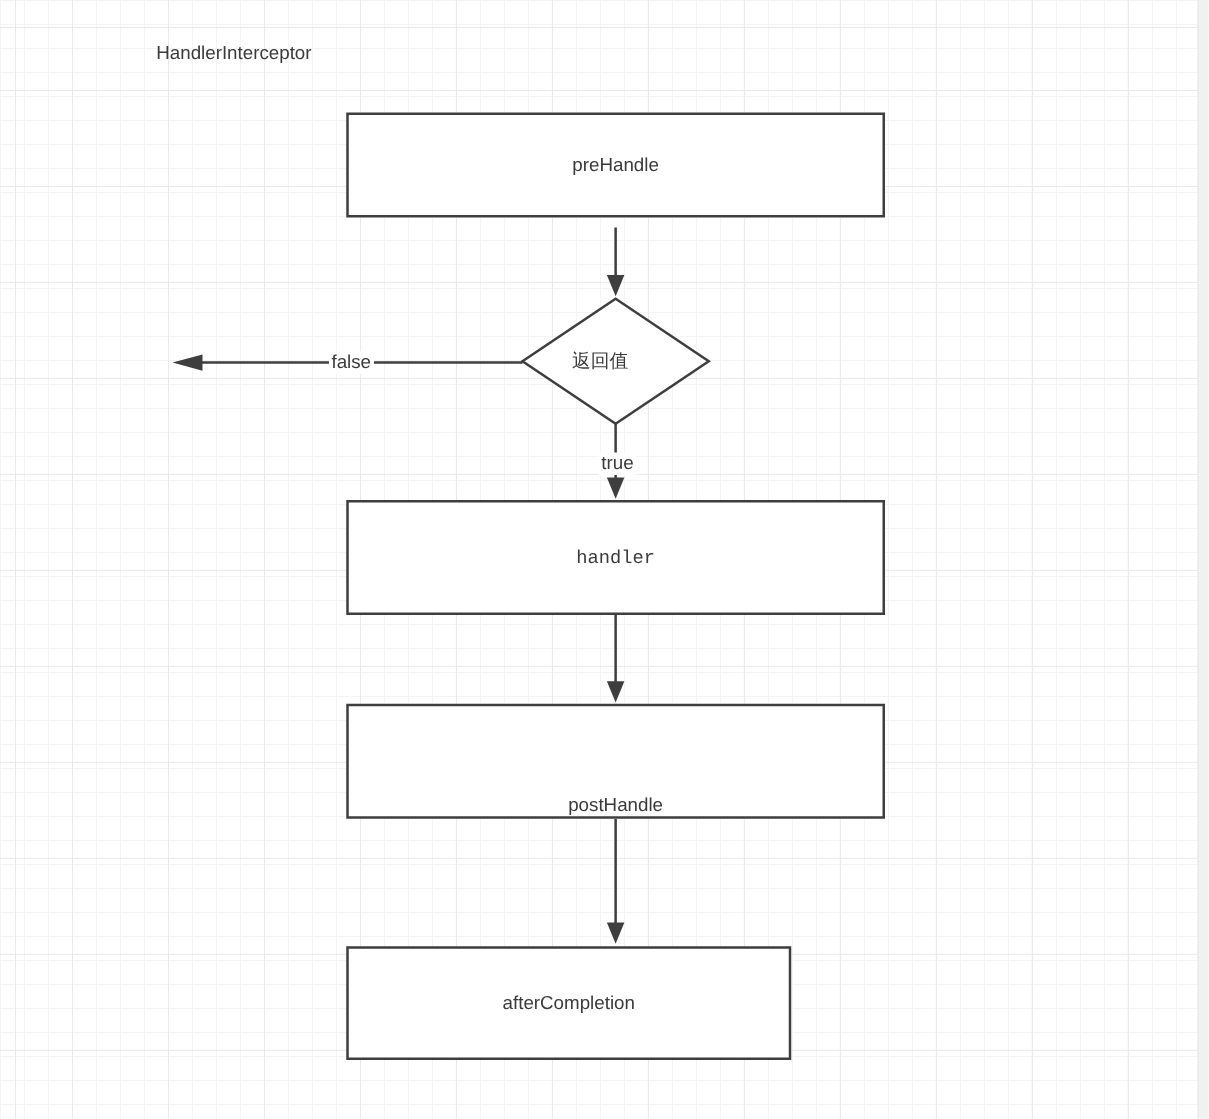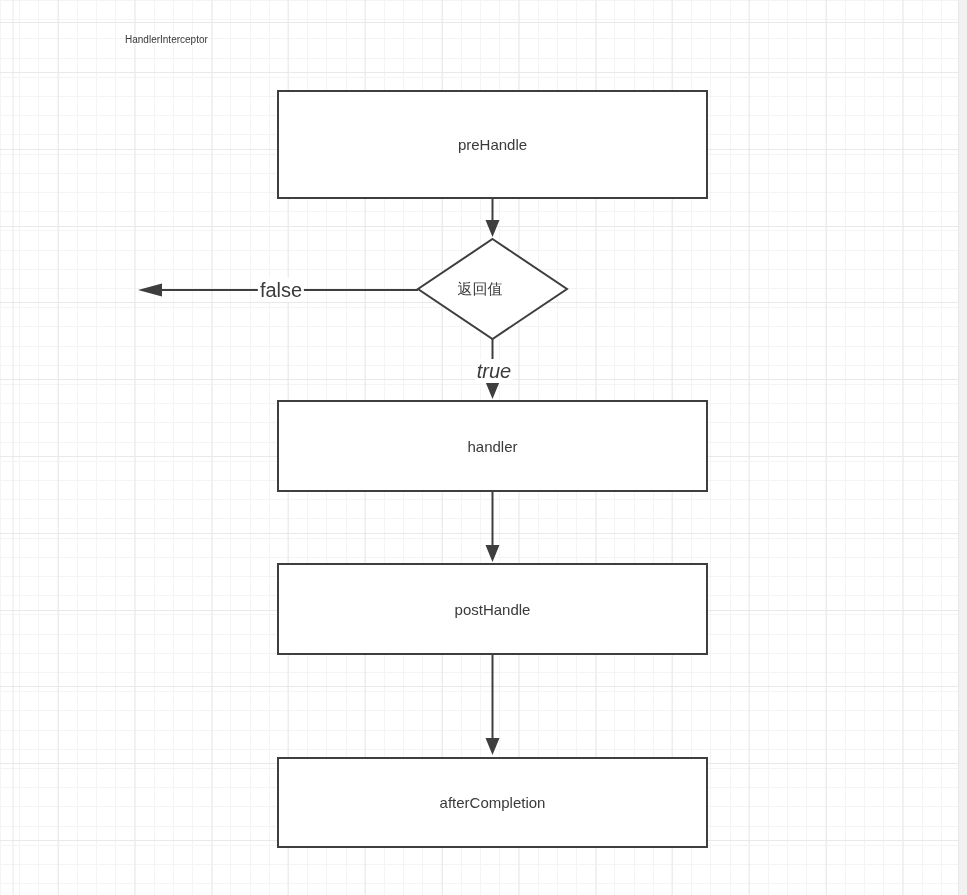--- a/index.html
+++ b/index.html
@@ -27,21 +27,21 @@
     right: 0;
     width: 8px;
     height: 100%;
     background: #f1f1f1;
     border-left: 1px solid #e7e7e7;
   }
   .diagram-title {
     position: absolute;
     left: 125px;
     top: 34px;
-    font-size: 10px;
+    font-size: 15px;
     color: #3a3a3a;
     white-space: nowrap;
   }
   svg.connector-layer {
     position: absolute;
     left: 0;
     top: 0;
     width: 967px;
     height: 895px;
   }
@@ -49,46 +49,46 @@
     position: absolute;
     box-sizing: border-box;
     background: #ffffff;
     border: 2px solid #3e3e3e;
     display: flex;
     align-items: center;
     justify-content: center;
     font-size: 15px;
     color: #3a3a3a;
   }
-  .node-prehandle       { left: 277px; top:  90px; width: 431px; height: 109px; }
-  .node-handler         { left: 277px; top: 400px; width: 431px; height: 92px; }
-  .node-posthandle      { left: 277px; top: 563px; width: 431px; height: 92px; }
-  .node-aftercompletion { left: 277px; top: 757px; width: 431px; height: 91px; }
+  .node-prehandle       { left: 277px; top:  90px; width: 431px; height: 84px; }
+  .node-handler         { left: 277px; top: 400px; width: 431px; height: 92px; font-family: Liberation Mono, monospace; }
+  .node-posthandle      { left: 277px; top: 563px; width: 431px; height: 92px; align-items: flex-end; }
+  .node-aftercompletion { left: 277px; top: 757px; width: 356px; height: 91px; }
   .diamond-label {
     position: absolute;
     left: 480px;
     top: 289px;
     transform: translate(-50%, -50%);
     font-size: 15px;
     color: #3a3a3a;
     white-space: nowrap;
   }
   .edge-label {
     position: absolute;
     transform: translate(-50%, -50%);
     background: #ffffff;
     padding: 0 2px;
-    font-size: 20px;
+    font-size: 15px;
     color: #3a3a3a;
     white-space: nowrap;
     line-height: 1.2;
     text-align: right;
   }
   .edge-label-false { left: 281px; top: 290px; }
-  .edge-label-true  { left: 494px; top: 371px; font-style: italic; }
+  .edge-label-true  { left: 494px; top: 371px; }
   .watermark {
     position: absolute;
     right: 13px;
     top: 866px;
     font-size: 17px;
     letter-spacing: 0.5px;
     color: #bfbfbf;
     text-shadow: -2px -1px 0 #ebebeb;
     white-space: nowrap;
   }

